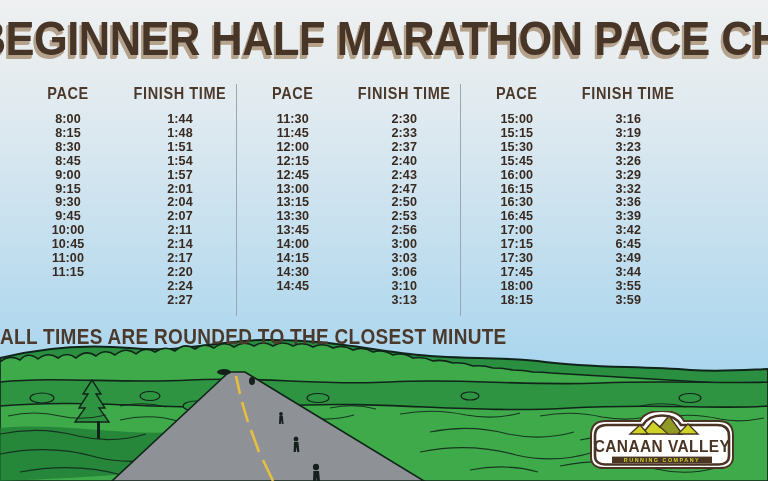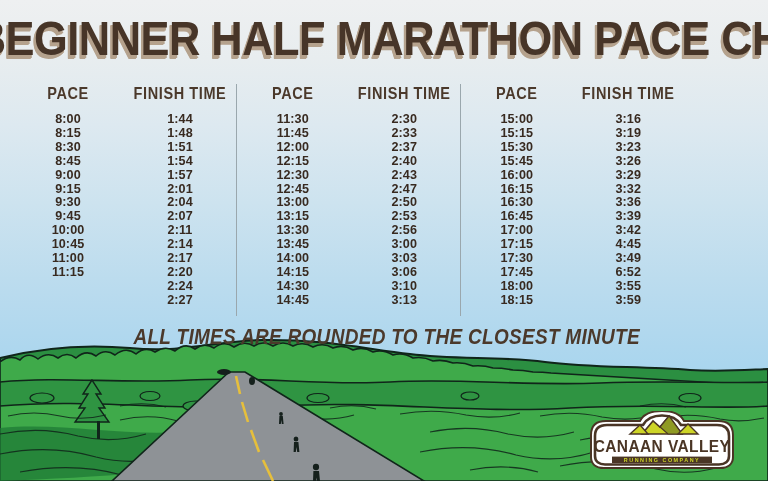--- a/index.html
+++ b/index.html
@@ -76,23 +76,22 @@
     font-weight:bold;
     font-size:12.6px;
     line-height:13.9px;
     color:#382a20;
     letter-spacing:0.1px;
     transform:scaleY(1.04);
   }
 
   
   #footnote-wrap{
-    position:absolute; left:0; top:326px; width:640px; text-align:right;
+    position:absolute; left:0; top:326px; width:640px; text-align:left;
     z-index:6;
-    font-style:italic;
   }
   #footnote{
     display:inline-block;
     font-weight:bold;
     font-size:19px;
     letter-spacing:0.3px;
     color:#4b392b;
     transform:scaleY(1.14);
     white-space:nowrap;
   }
@@ -155,21 +154,20 @@
           <div class="cell">2:27</div>
         </div>
       </div>
       <div class="group">
         <div class="col">
           <div class="col-head">PACE</div>
           <div class="cell">11:30</div>
           <div class="cell">11:45</div>
           <div class="cell">12:00</div>
           <div class="cell">12:15</div>
-          <div class="cell">12:30</div>
           <div class="cell">12:45</div>
           <div class="cell">13:00</div>
           <div class="cell">13:15</div>
           <div class="cell">13:30</div>
           <div class="cell">13:45</div>
           <div class="cell">14:00</div>
           <div class="cell">14:15</div>
           <div class="cell">14:30</div>
           <div class="cell">14:45</div>
         </div>
@@ -213,23 +211,23 @@
           <div class="col-head">FINISH TIME</div>
           <div class="cell">3:16</div>
           <div class="cell">3:19</div>
           <div class="cell">3:23</div>
           <div class="cell">3:26</div>
           <div class="cell">3:29</div>
           <div class="cell">3:32</div>
           <div class="cell">3:36</div>
           <div class="cell">3:39</div>
           <div class="cell">3:42</div>
-          <div class="cell">4:45</div>
+          <div class="cell">6:45</div>
           <div class="cell">3:49</div>
-          <div class="cell">6:52</div>
+          <div class="cell">3:44</div>
           <div class="cell">3:55</div>
           <div class="cell">3:59</div>
         </div>
       </div>
     </div>
 
   <div id="footnote-wrap">
     <div id="footnote">ALL TIMES ARE ROUNDED TO THE CLOSEST MINUTE</div>
   </div>
 

